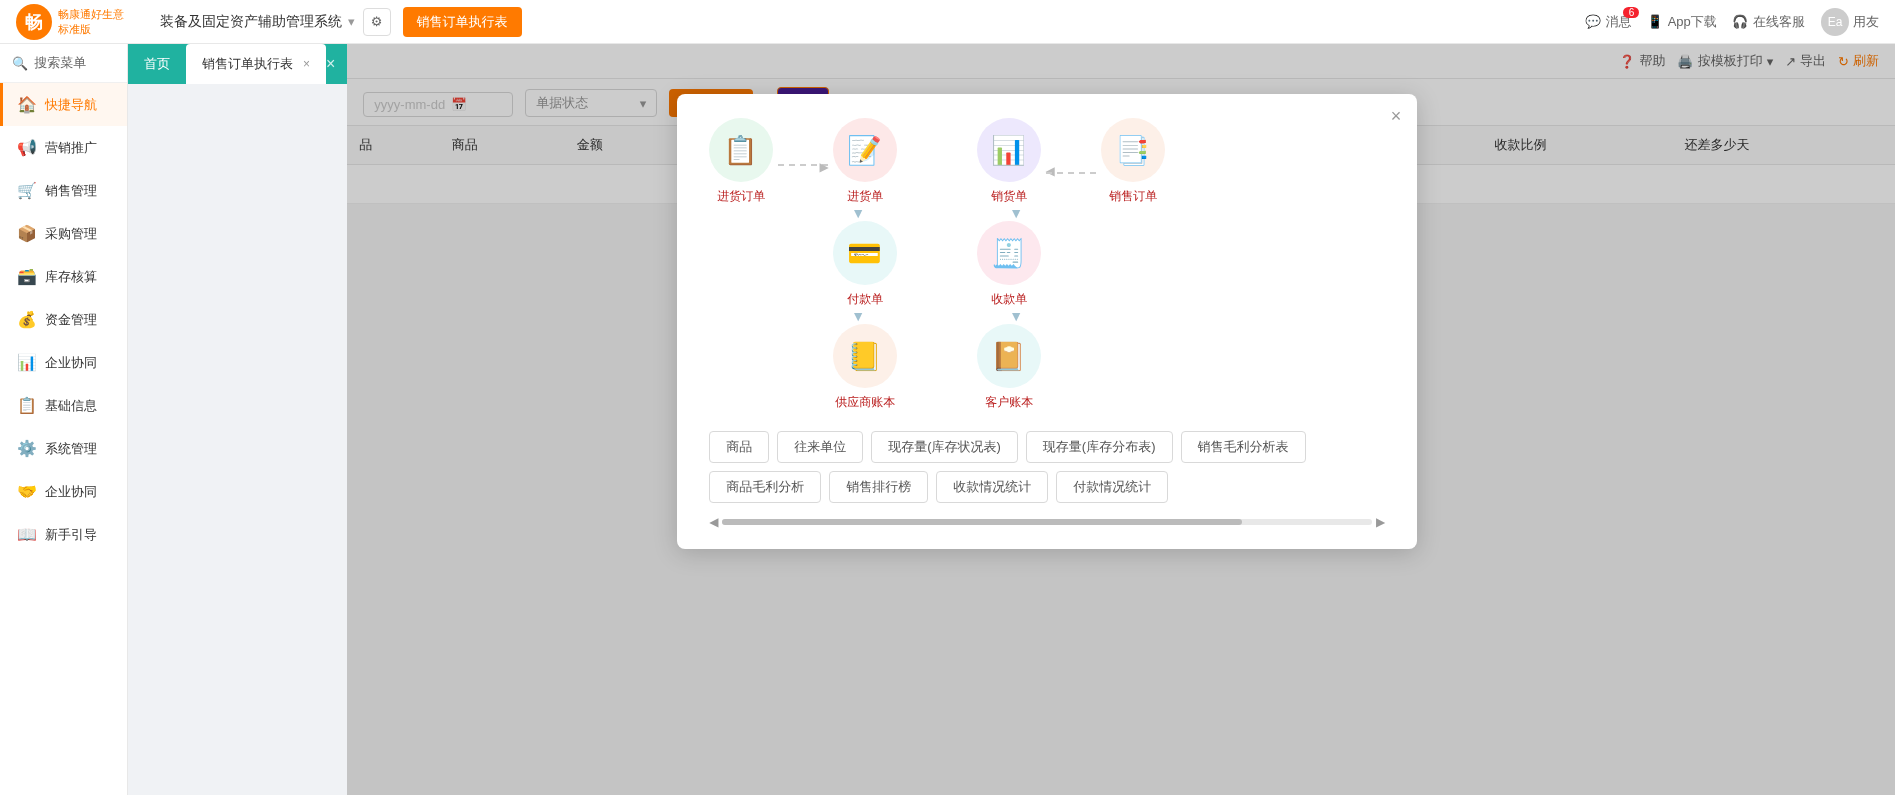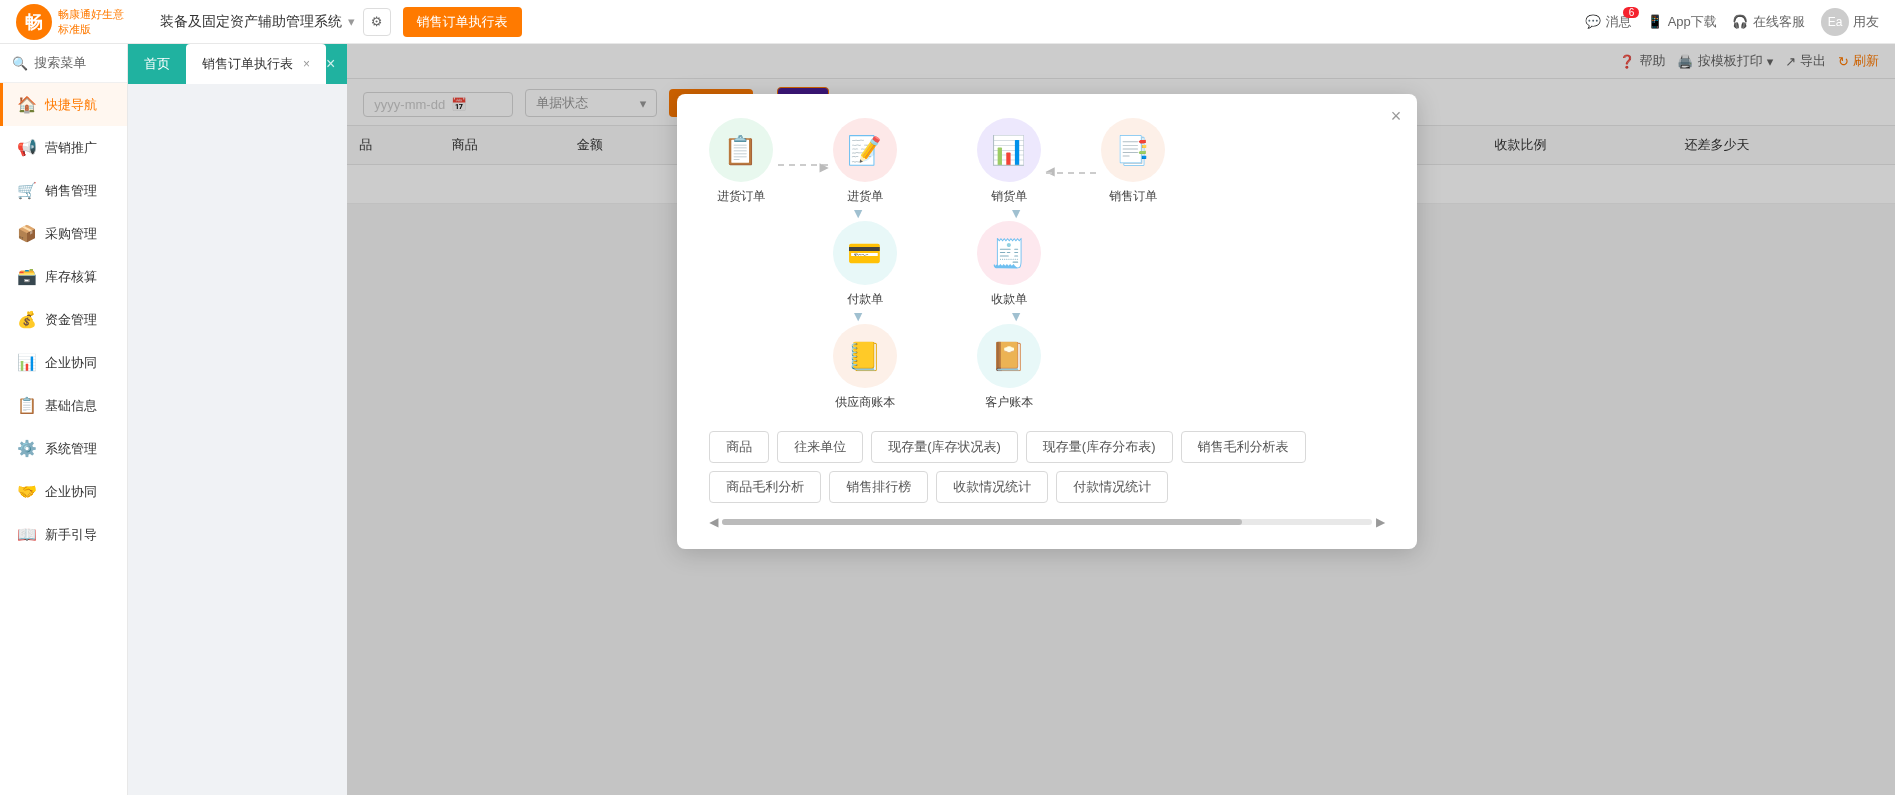--- a/index.html
+++ b/index.html
@@ -66,21 +66,21 @@
     .data-table th { background: #fafafa; padding: 10px 12px; text-align: left; border-bottom: 1px solid #e8e8e8; color: #333; font-weight: 500; white-space: nowrap; }
     .data-table td { padding: 10px 12px; border-bottom: 1px solid #f0f0f0; white-space: nowrap; }
     .no-data { text-align: center; padding: 60px; color: #999; font-size: 14px; }
 
     
     .modal-overlay { position: absolute; top: 0; left: 0; right: 0; bottom: 0; background: rgba(0,0,0,0.2); z-index: 100; }
     .modal-box { position: absolute; top: 50px; left: 50%; transform: translateX(-60%); background: #fff; border-radius: 8px; box-shadow: 0 4px 24px rgba(0,0,0,0.18); width: 740px; padding: 24px 32px 20px; z-index: 101; }
     .modal-close { position: absolute; top: 12px; right: 16px; cursor: pointer; font-size: 18px; color: #999; }
     .flow-node { display: flex; flex-direction: column; align-items: center; gap: 6px; }
     .flow-circle { width: 64px; height: 64px; border-radius: 50%; display: flex; align-items: center; justify-content: center; font-size: 26px; flex-shrink: 0; }
-    .flow-label { font-size: 12px; color: #404040; text-align: center; }
+    .flow-label { font-size: 12px; color: #b91c1c; text-align: center; }
 
     
     .circle-green { background: #e8f8ee; }
     .circle-pink { background: #fde8e8; }
     .circle-purple { background: #ede8fd; }
     .circle-orange { background: #fdf0e8; }
     .circle-teal { background: #e8f8f8; }
     .circle-red { background: #fde8ee; }
 
     

